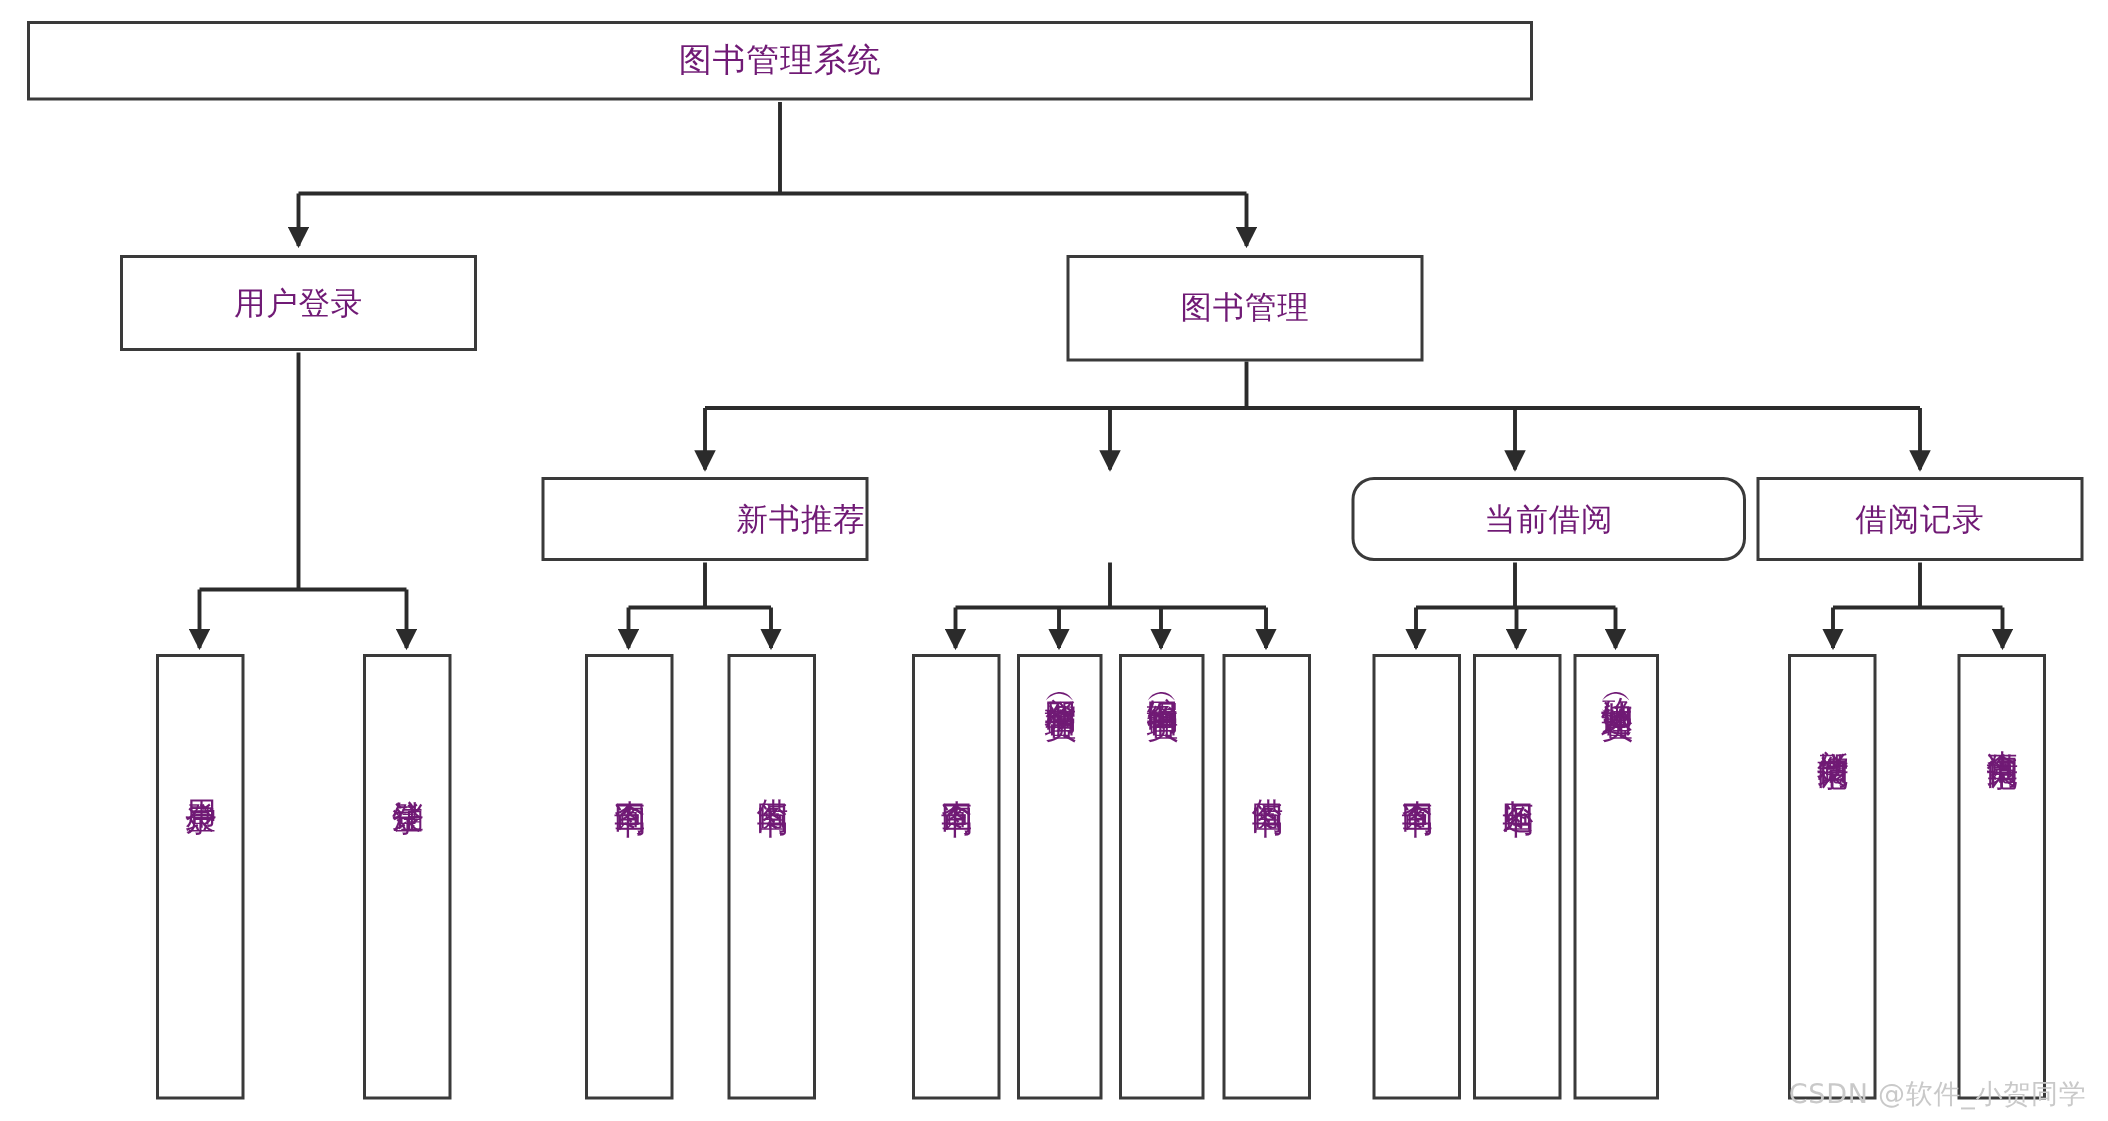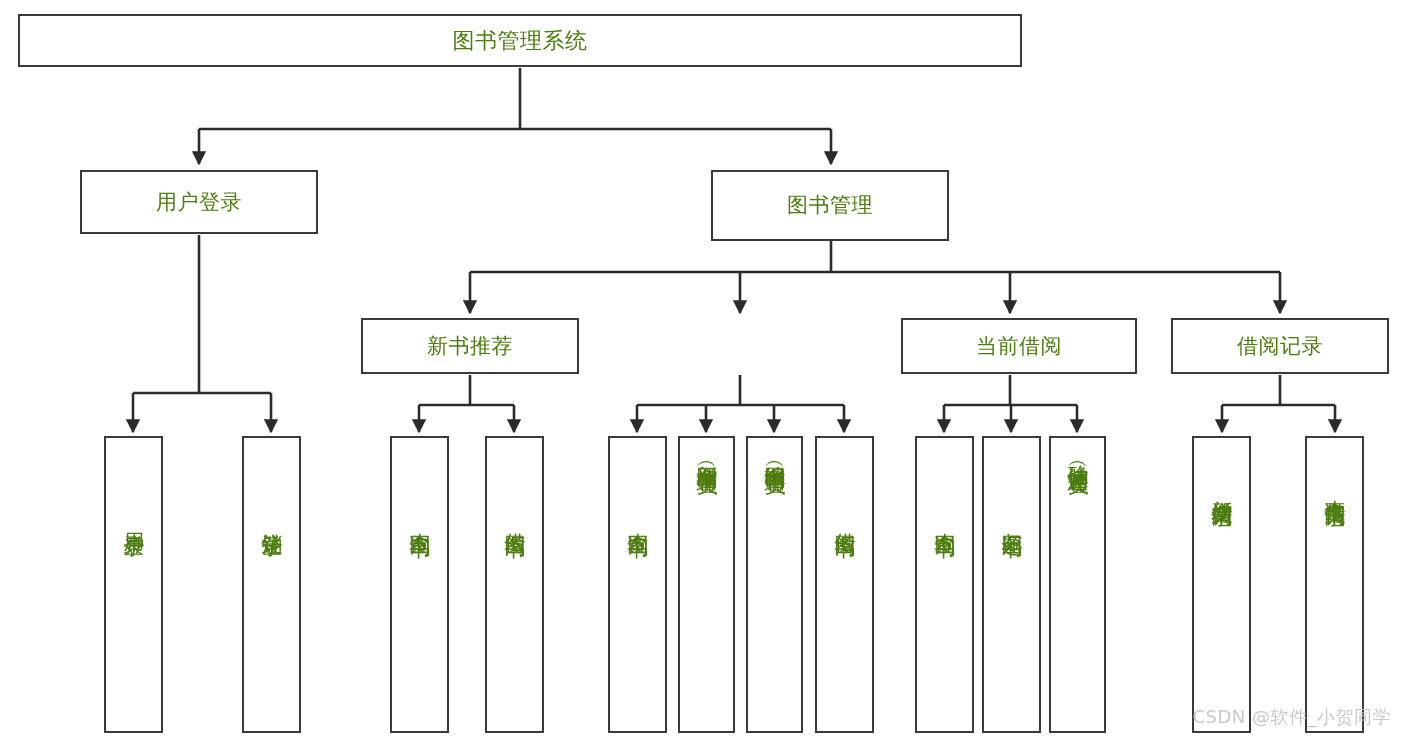--- a/index.html
+++ b/index.html
@@ -27,21 +27,21 @@
     pointer-events: none;
   }
   .node {
     position: absolute;
     box-sizing: border-box;
     background: #ffffff;
     border: 2px solid #3a3a3a;
     display: flex;
     align-items: center;
     justify-content: center;
-    color: #4d7c0f;
+    color: #701a75;
   }
   .node .label {
     display: block;
     text-align: center;
     line-height: 1.18;
     white-space: nowrap;
   }
   
   .node.h .label {
     font-size: 21px;
@@ -59,21 +59,21 @@
     writing-mode: vertical-rl;
     text-orientation: upright;
     font-size: 21px;
     letter-spacing: 1.5px;
     line-height: 1;
     margin: 0 auto;
   }
   .watermark {
     position: absolute;
     right: 14px;
-    bottom: 18px;
+    bottom: 6px;
     font-size: 18px;
     color: #c9c9c9;
     letter-spacing: 0.5px;
     white-space: nowrap;
     user-select: none;
   }
 </style>
 </head>
 <body>
 
@@ -134,26 +134,26 @@
   </div>
 
   <div class="node h" style="left:80px; top:170px; width:238px; height:64px;">
     <span class="label">用户登录</span>
   </div>
 
   <div class="node h" style="left:711px; top:170px; width:238px; height:71px;">
     <span class="label">图书管理</span>
   </div>
 
-  <div class="node h" style="left:361px; top:318px; width:218px; height:56px;">
+  <div class="node h" style="left:361px; top:318px; width:218px; height:56px;justify-content:flex-end;">
     <span class="label">新书推荐</span>
   </div>
 
 
-  <div class="node h" style="left:901px; top:318px; width:236px; height:56px;">
+  <div class="node h" style="left:901px; top:318px; width:263px; height:56px;border-radius:15px;">
     <span class="label">当前借阅</span>
   </div>
 
   <div class="node h" style="left:1171px; top:318px; width:218px; height:56px;justify-content:center;">
     <span class="label">借阅记录</span>
   </div>
 
   <div class="node v" style="left:104px; top:436px; width:59px; height:297px; padding-top:78px;">
     <span class="label">用户登录</span>
   </div>

